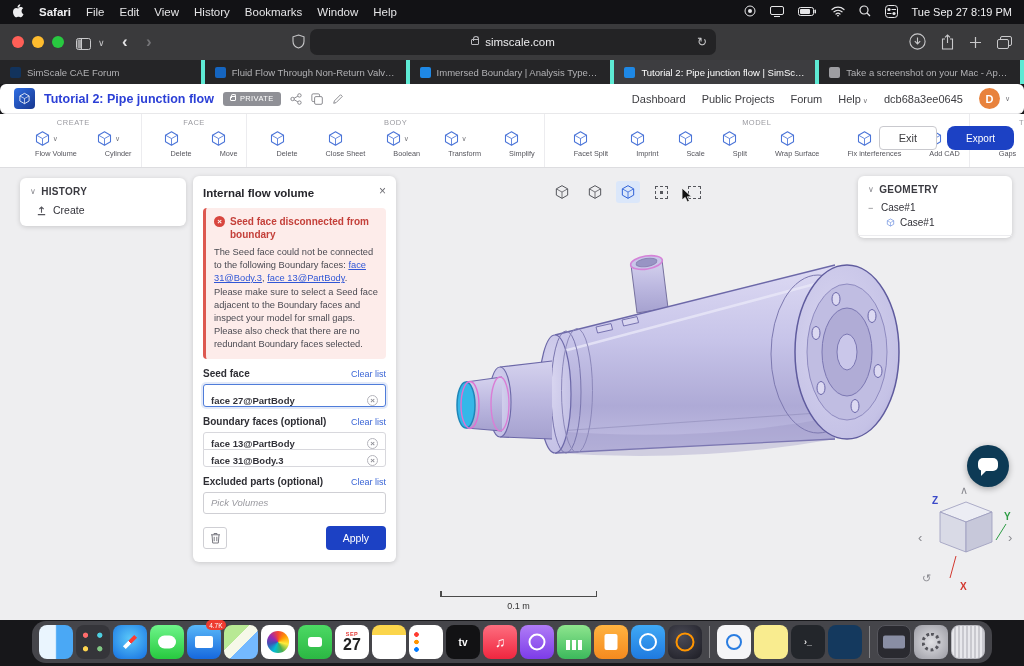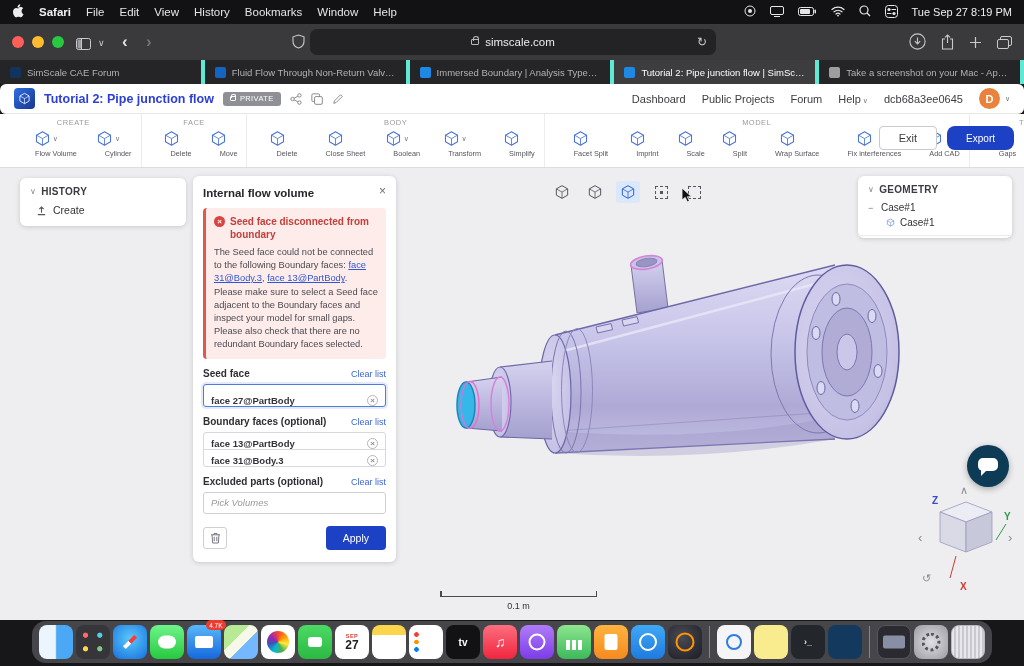--- a/index.html
+++ b/index.html
@@ -159,21 +159,21 @@
   .ic-mail { background:linear-gradient(#59b8f8,#1668dd); }
   .ic-mail::after { content:""; width:18px; height:12px; background:#fff; border-radius:2px; }
   .dock-badge { position:absolute; top:-5px; right:-5px; background:#ee3b2f; color:#fff; font-size:6.5px; padding:1.5px 3.5px; border-radius:8px; z-index:2; }
   .ic-maps { background:linear-gradient(135deg,#b8e994 0 38%,#f6f8e8 38% 58%,#74b9ff 58% 100%); }
   .ic-photos { background:#fff; }
   .ic-photos::after { content:""; width:22px; height:22px; border-radius:50%; background:conic-gradient(#f44336,#ff9800,#ffeb3b,#4caf50,#00bcd4,#3f51b5,#9c27b0,#f44336); }
   .ic-facetime { background:linear-gradient(#4cd964,#2bb843); }
   .ic-facetime::after { content:""; width:14px; height:10px; background:#fff; border-radius:3px; }
   .ic-calendar { background:#fff; }
   .cal-m { font-size:5.5px; color:#e53935; font-weight:bold; letter-spacing:.5px; }
-  .cal-d { font-size:12px; color:#222; font-weight:bold; line-height:1; }
+  .cal-d { font-size:16px; color:#222; font-weight:bold; line-height:1; }
   .ic-notes { background:linear-gradient(#fbd54b 0 30%,#fff 30% 100%); }
   .ic-reminders { background:#fff; background-image:radial-gradient(circle at 22% 28%,#ff3b30 2px,transparent 2.6px),radial-gradient(circle at 22% 50%,#ff9500 2px,transparent 2.6px),radial-gradient(circle at 22% 72%,#007aff 2px,transparent 2.6px); }
   .ic-tv { background:#121214; }
   .tv-lb { color:#fff; font-size:10px; font-weight:bold; }
   .ic-music { background:linear-gradient(#fd6e7f,#f0263f); }
   .ic-music::after { content:"\266B"; color:#fff; font-size:14px; }
   .ic-podcasts { background:linear-gradient(#b07cf7,#7d3ce8); }
   .ic-podcasts::after { content:""; width:13px; height:13px; border:2.5px solid #fff; border-radius:50%; }
   .ic-numbers { background:linear-gradient(#8ee58e,#3cb95c); }
   .ic-numbers::after { content:""; width:16px; height:10px; top:60%; background:linear-gradient(90deg,#fff 0 24%,transparent 24% 38%,#fff 38% 62%,transparent 62% 76%,#fff 76% 100%); }

